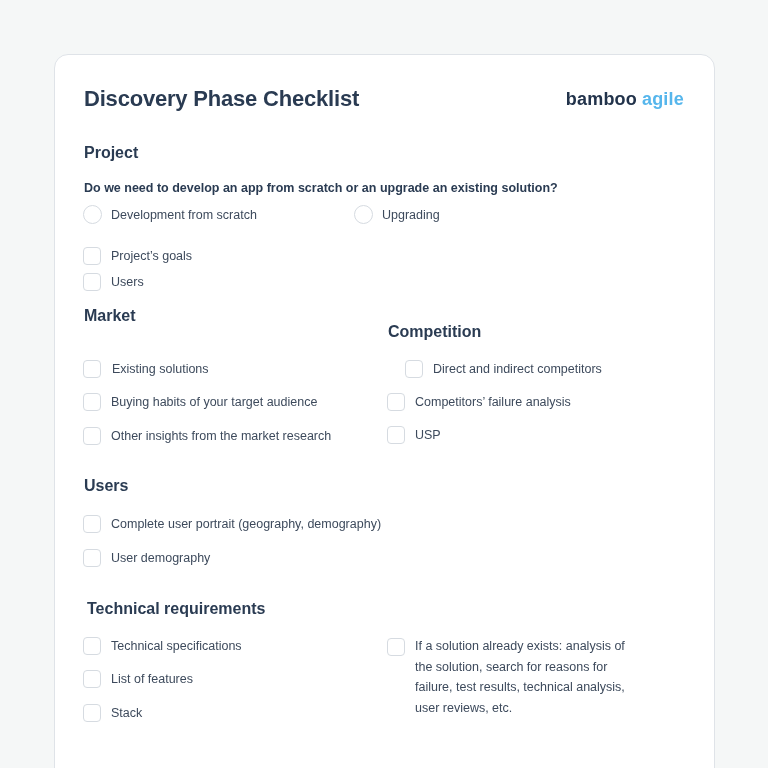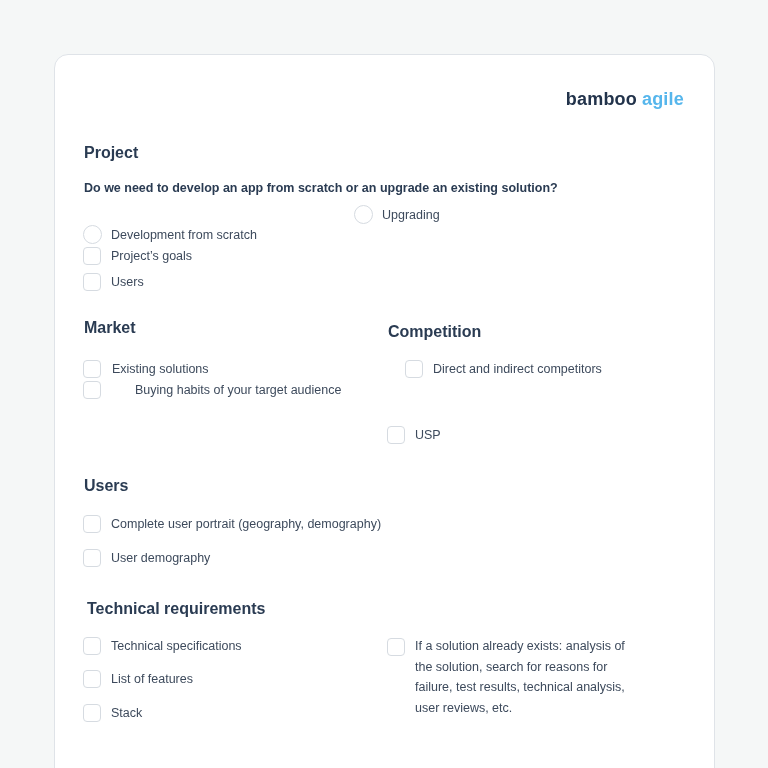--- a/index.html
+++ b/index.html
@@ -58,58 +58,67 @@
       width: 215px;
       line-height: 20.5px;
       margin-top: -2px;
     }
   </style>
 </head>
 <body>
 
 <div class="card">
 
+  <div class="abs title">Discovery Phase Checklist</div>
   <div class="abs logo">
     <span class="b">bamboo</span><span class="a">agile</span>
   </div>
 
   <div class="abs h2" style="left:29px; top:89px;">Project</div>
   <div class="abs question" style="left:29px; top:126px;">Do we need to develop an app from scratch or an upgrade an existing solution?</div>
 
-  <div class="abs item" style="left:28px; top:150px;margin-top:20px;">
+  <div class="abs item" style="left:28px; top:150px;">
     <span class="radio"></span>
     <span>Development from scratch</span>
   </div>
   <div class="abs item" style="left:299px; top:150px;">
     <span class="radio"></span>
     <span>Upgrading</span>
   </div>
   <div class="abs item" style="left:28px; top:184px;margin-top:8px;">
     <span class="box"></span>
     <span>Project’s goals</span>
   </div>
   <div class="abs item" style="left:28px; top:218px;">
     <span class="box"></span>
     <span>Users</span>
   </div>
 
-  <div class="abs h2" style="left:29px; top:264px;text-align:right;">Market</div>
+  <div class="abs h2" style="left:29px; top:252px;text-align:right;">Market</div>
   <div class="abs item" style="left:28px; top:305px;">
     <span class="box"></span>
     <span style="margin-left:1px;">Existing solutions</span>
   </div>
-  <div class="abs item" style="left:28px; top:326px;gap:24px;">
+  <div class="abs item" style="left:28px; top:338px;">
     <span class="box"></span>
     <span>Buying habits of your target audience</span>
+  </div>
+  <div class="abs item" style="left:28px; top:372px;">
+    <span class="box"></span>
+    <span>Other insights from the market research</span>
   </div>
 
   <div class="abs h2" style="left:333px; top:268px;">Competition</div>
   <div class="abs item" style="left:332px; top:305px;padding-left:18px;">
     <span class="box"></span>
     <span>Direct and indirect competitors</span>
+  </div>
+  <div class="abs item" style="left:332px; top:338px;">
+    <span class="box"></span>
+    <span>Competitors’ failure analysis</span>
   </div>
   <div class="abs item" style="left:332px; top:371px;">
     <span class="box"></span>
     <span>USP</span>
   </div>
 
   <div class="abs h2" style="left:29px; top:422px;">Users</div>
   <div class="abs item" style="left:28px; top:460px;">
     <span class="box"></span>
     <span>Complete user portrait (geography, demography)</span>

